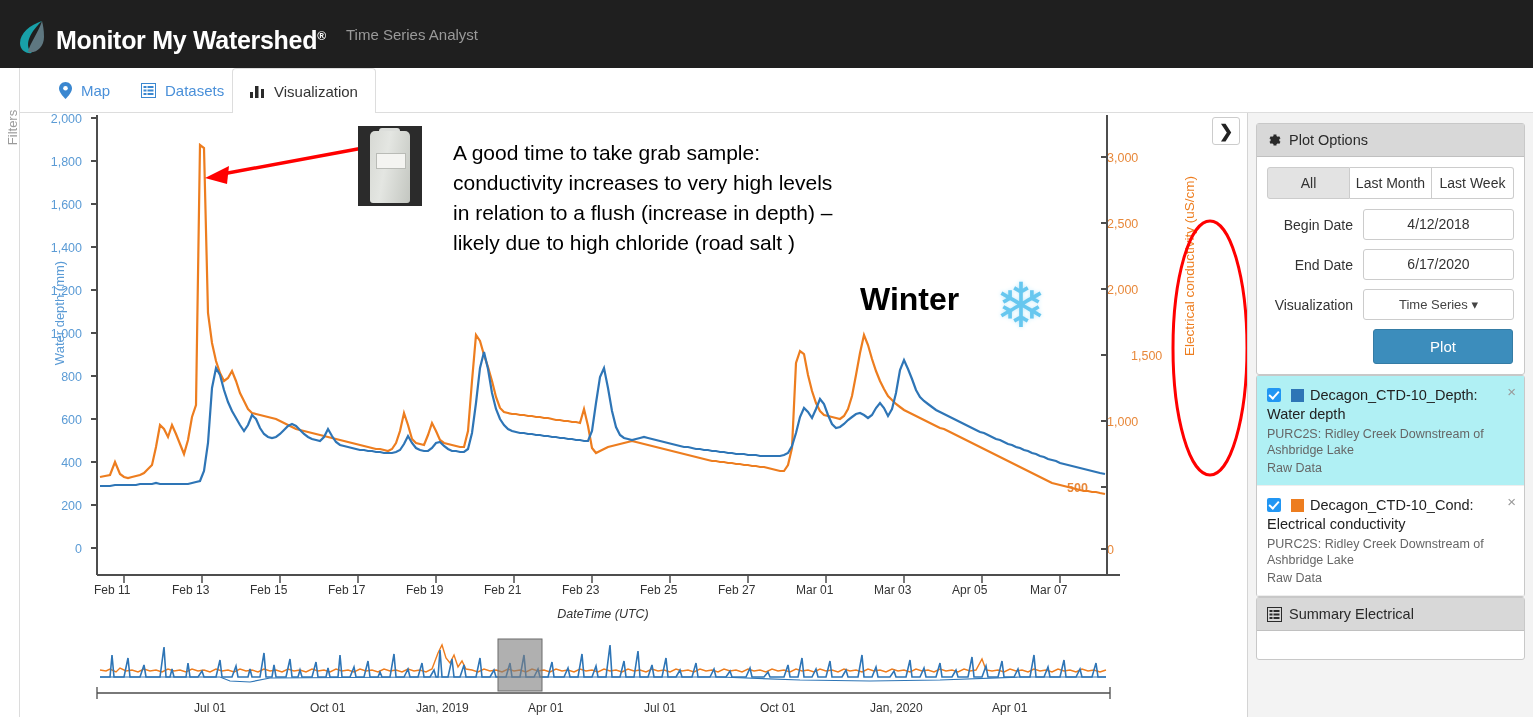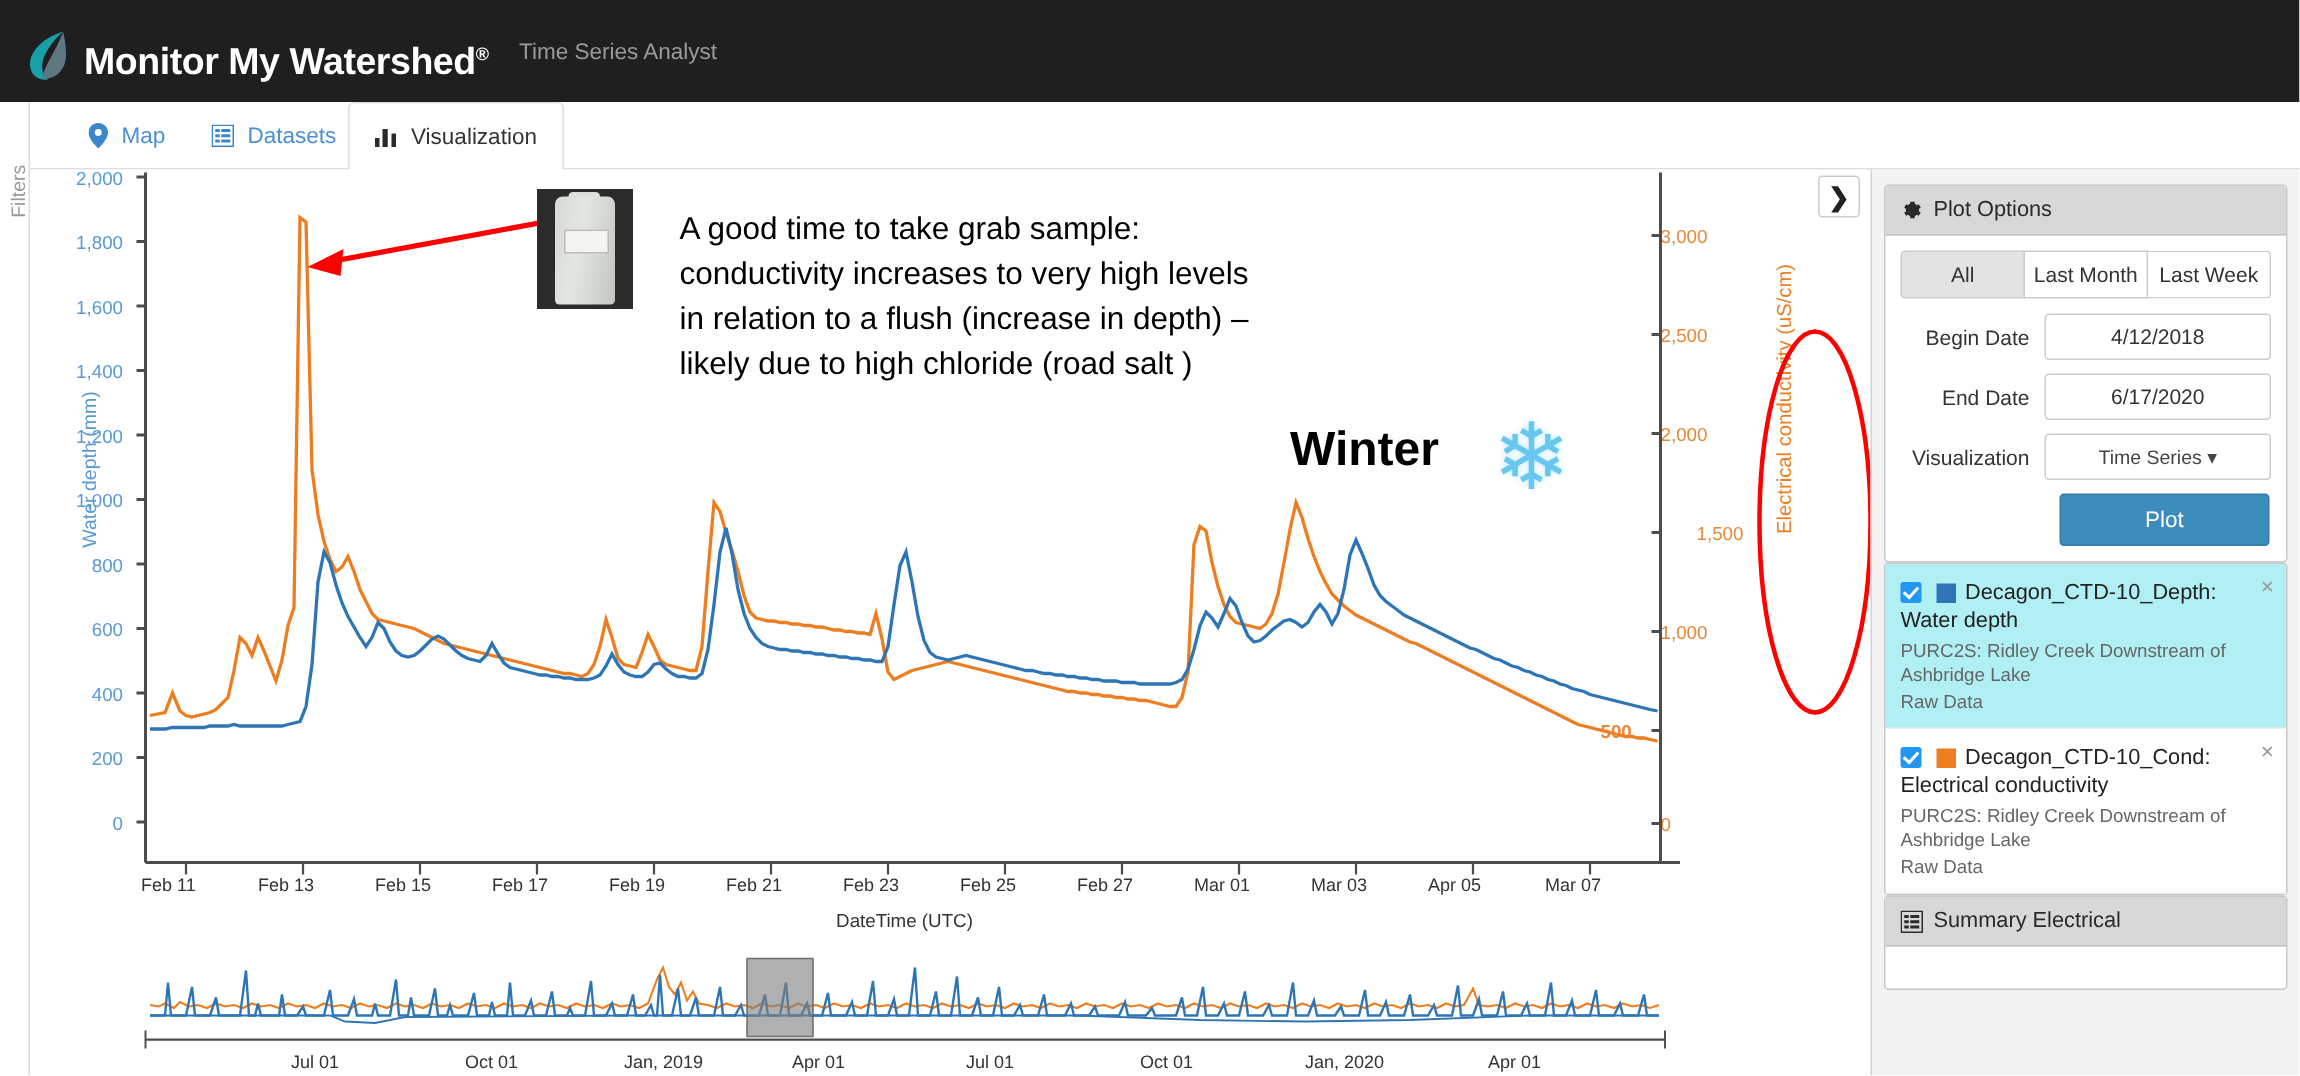--- a/index.html
+++ b/index.html
@@ -70,21 +70,21 @@
   .tick-right {
     position: absolute; left: 0; text-align: left;
     font-size: 12.5px; color: #e8883a; white-space: nowrap;
   }
   .tick-x {
     position: absolute; font-size: 12px; color: #333333;
     white-space: nowrap; text-align: left;
   }
   .xlabel {
     position: absolute; font-size: 12.5px; color: #333333;
-    width: 200px; text-align: center;
+    width: 200px; text-align: center; font-style: italic;
   }
   .nav-x {
     position: absolute; font-size: 12px; color: #333333; white-space: nowrap;
   }
 
   
   .collapse-btn {
     position: absolute; left: 1212px; top: 117px;
     width: 28px; height: 28px; background: #ffffff;
     border: 1px solid #cccccc; border-radius: 3px;

